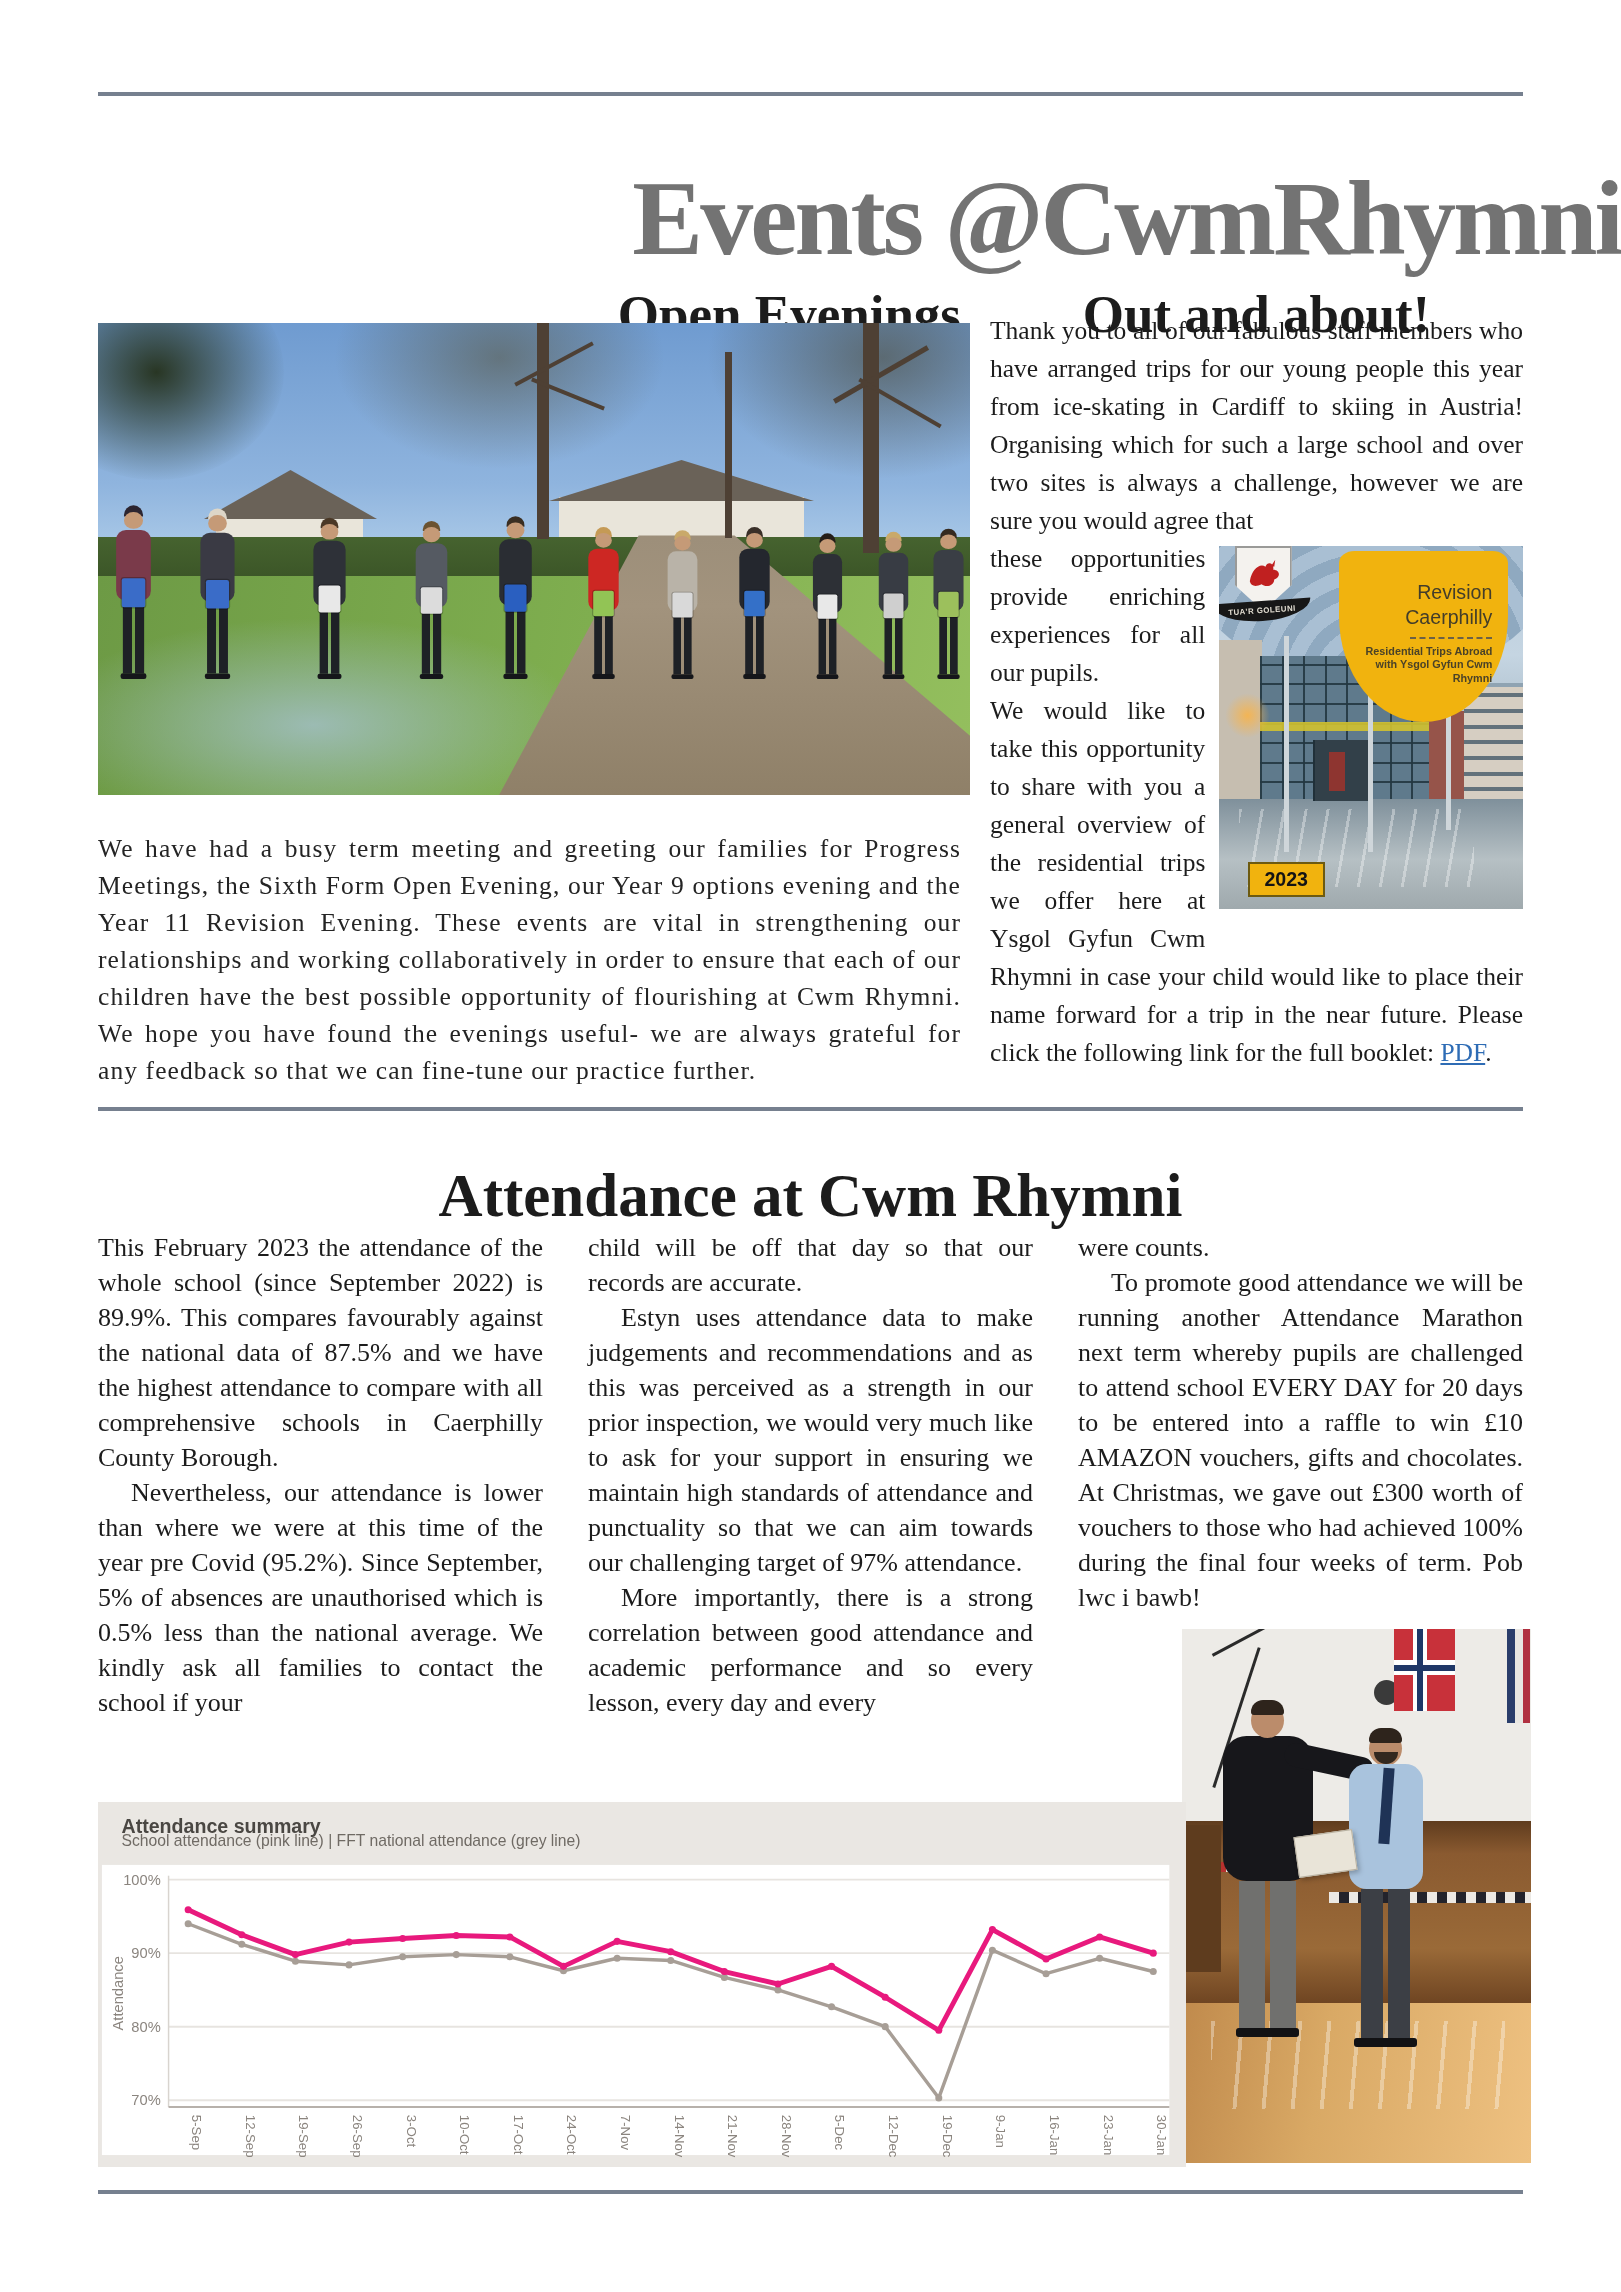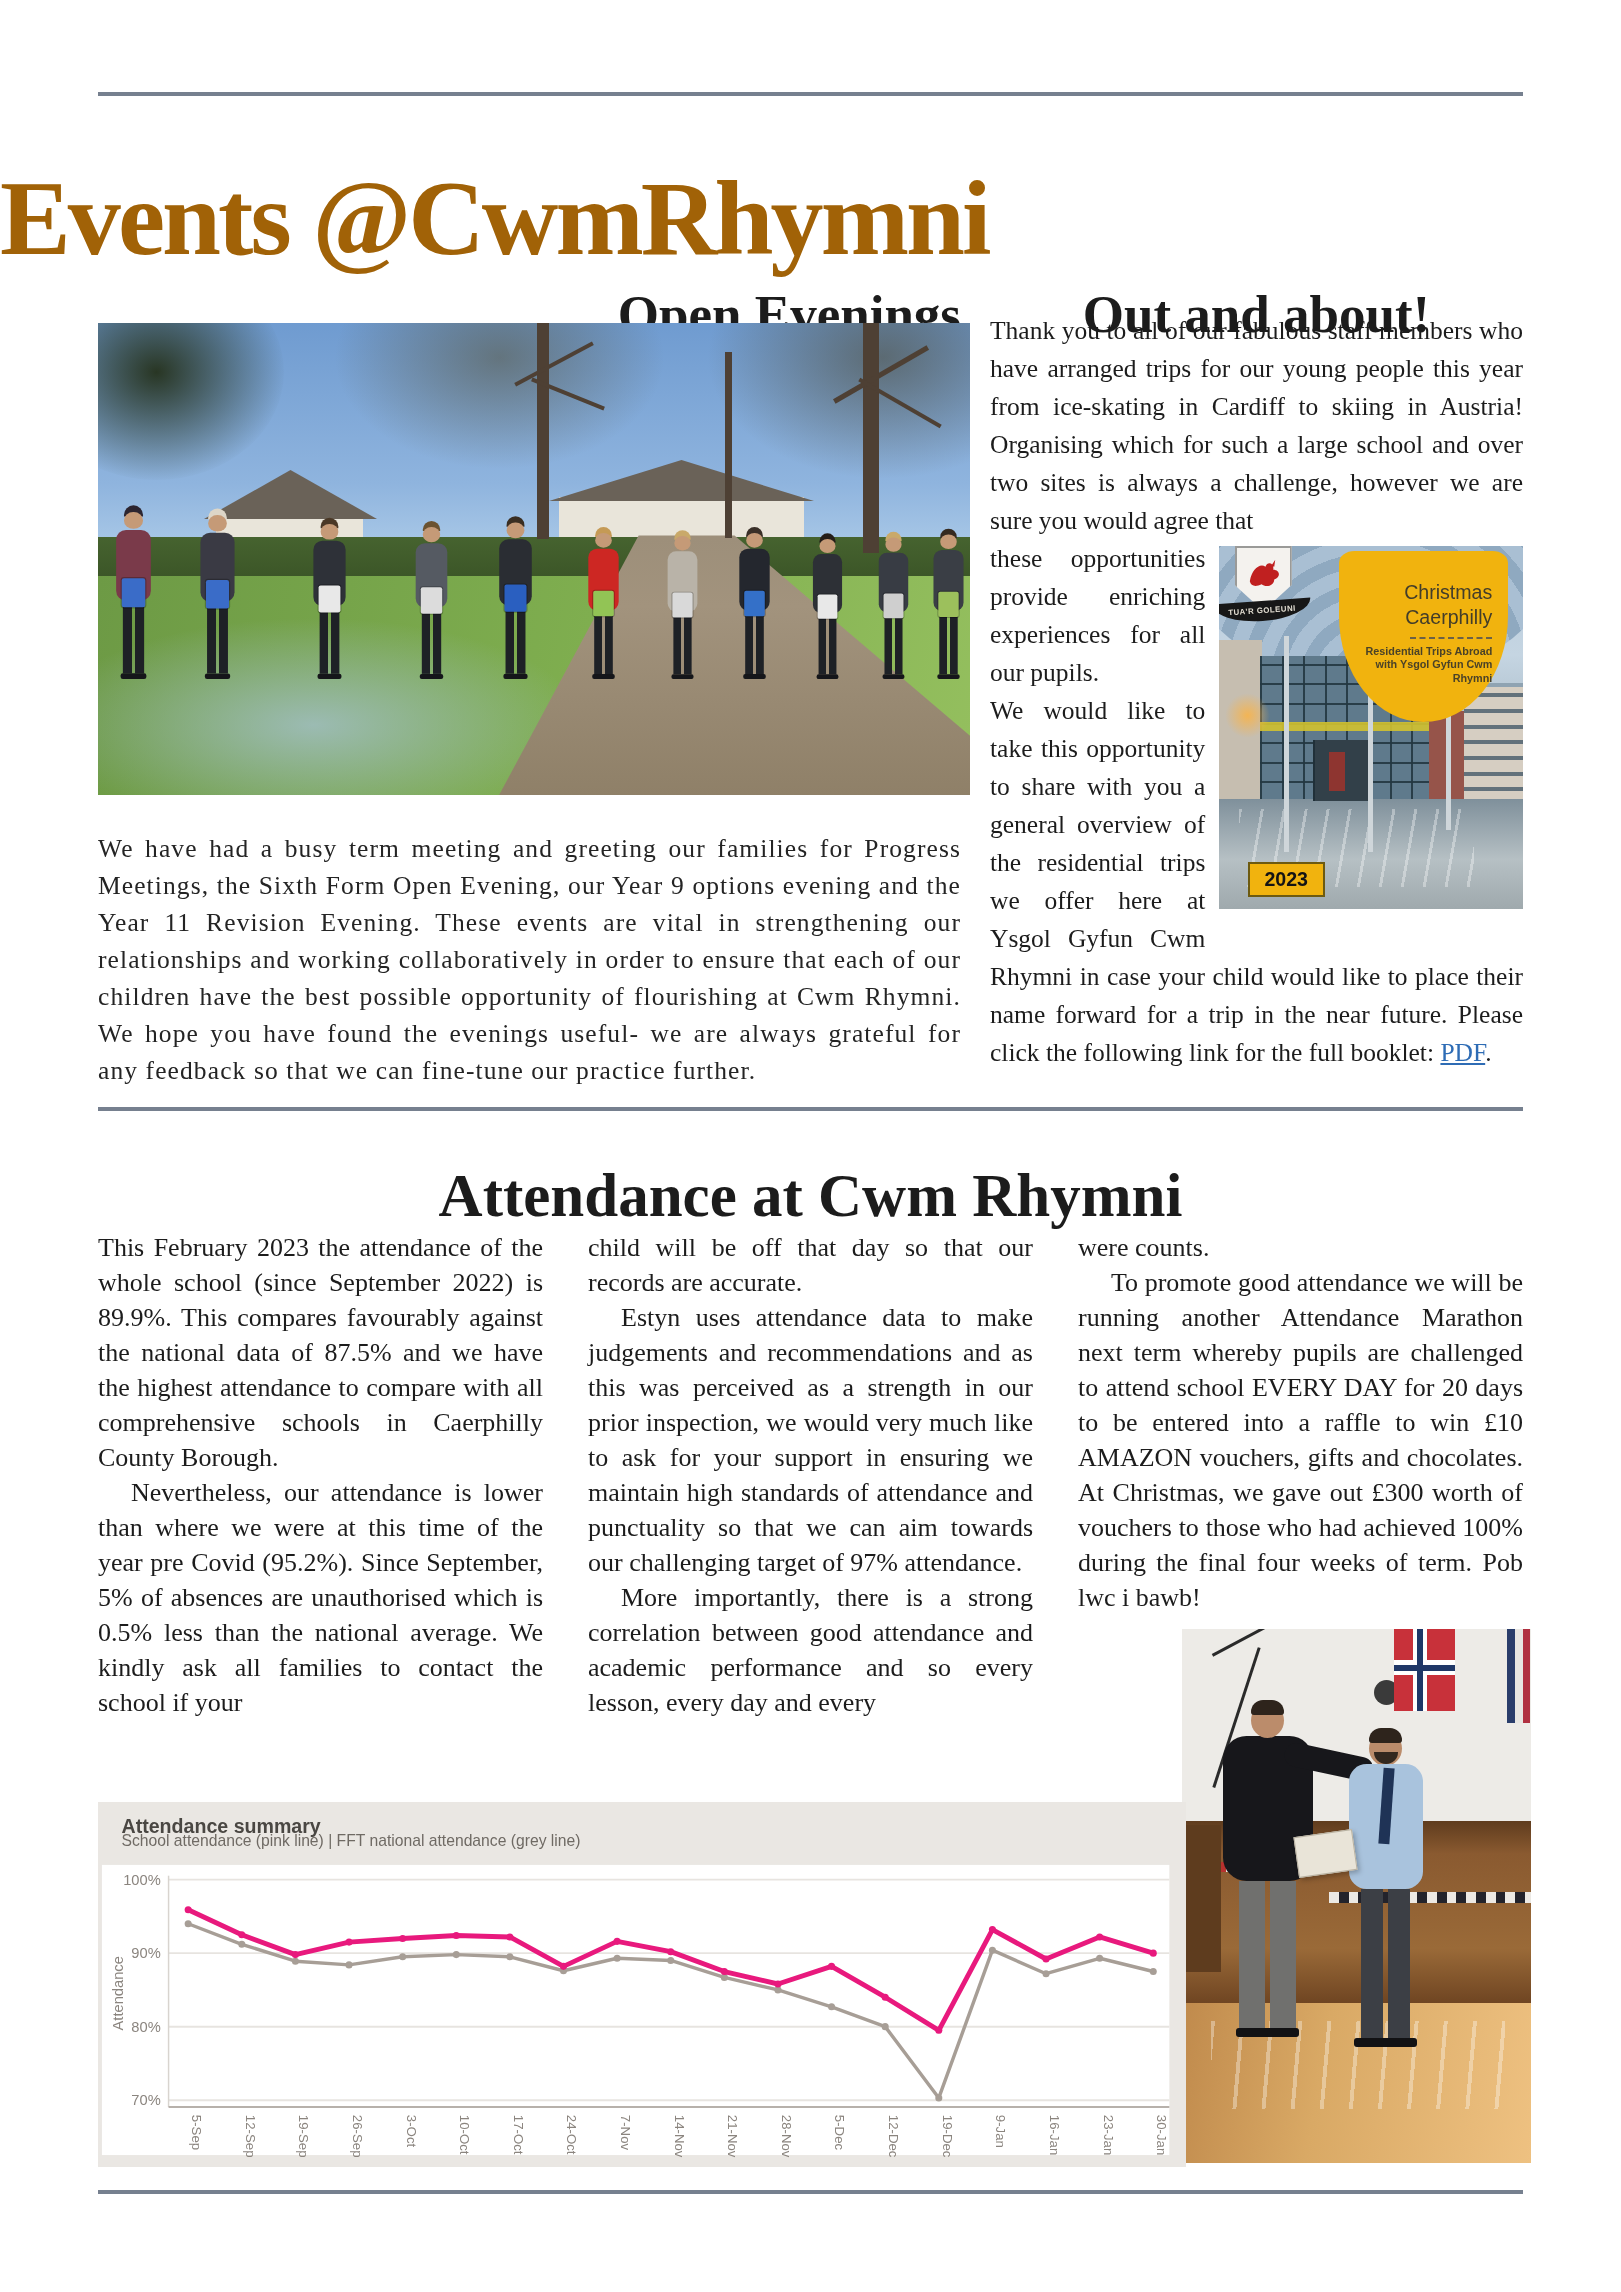--- a/index.html
+++ b/index.html
@@ -1,22 +1,22 @@
 <!DOCTYPE html>
 <html><head>
 <meta charset="utf-8">
 <style>
   html,body{margin:0;padding:0;background:#888;}
   .page{position:relative;width:1621px;height:2293px;background:#ffffff;margin:0 auto;
         font-family:"Liberation Serif",serif;color:#1c1c1c;overflow:hidden;}
   .rule{position:absolute;left:98px;width:1425px;height:3.9px;background:#76808f;}
   #rule-top{top:92px;} #rule-mid{top:1107px;} #rule-bottom{top:2190px;}
 
-  .main-title{position:absolute;top:90px;left:0;width:1621px;text-align:left;
-    font-size:106px;font-weight:700;letter-spacing:-2.9px;line-height:1.1;color:#a16207;}
+  .main-title{position:absolute;top:90px;left:0;width:1621px;text-align:right;
+    font-size:106px;font-weight:700;letter-spacing:-2.9px;line-height:1.1;color:#737373;}
   .h-open{position:absolute;top:243px;left:98px;width:863px;text-align:right;font-size:53px;line-height:1.05;}
   .h-out{position:absolute;top:243px;left:990px;width:533px;text-align:center;font-size:53px;line-height:1.05;}
   .h-att{position:absolute;top:1113px;left:0;width:1621px;text-align:center;font-size:61px;line-height:1.05;}
 
   .para-open{position:absolute;left:98px;top:804px;width:863px;font-size:25.5px;line-height:37px;
     letter-spacing:1.1px;text-align:justify;color:#242424;}
 
   .out-col{position:absolute;left:990px;top:312px;width:533px;font-size:25.5px;line-height:38px;text-align:justify;}
   .out-col p{margin:0;}
   a.pdf-link{color:#2e6cb5;}
@@ -296,21 +296,21 @@
       <div class="bk-post" style="left:149px;"></div>
       <div class="bk-post" style="left:227px;top:147px;height:137px;"></div>
       <div class="crest">
         <svg width="43" height="43" viewBox="0 0 44 44">
           <path d="M8 28 C10 16, 18 9, 24 13 C26 7, 33 9, 32 16 C39 16, 40 24, 33 26 C33 32, 25 35, 20 31 C14 34, 9 33, 8 28 Z M30 12 L34 6 L33 13 Z" fill="#c02020"></path>
         </svg>
       </div>
       <div class="crest-ribbon">TUA'R GOLEUNI</div>
       <div class="blob">
         <div class="blob-title">
-          <div>Christmas</div>
+          <div>Revision</div>
           <div>Caerphilly</div>
         </div>
         <div class="blob-divider"></div>
         <div class="blob-sub">Residential Trips Abroad
 with Ysgol Gyfun Cwm
 Rhymni</div>
       </div>
       <div class="year-badge">2023</div>
     </div>
     <p>these opportunities provide enriching experiences for all our pupils.</p>

